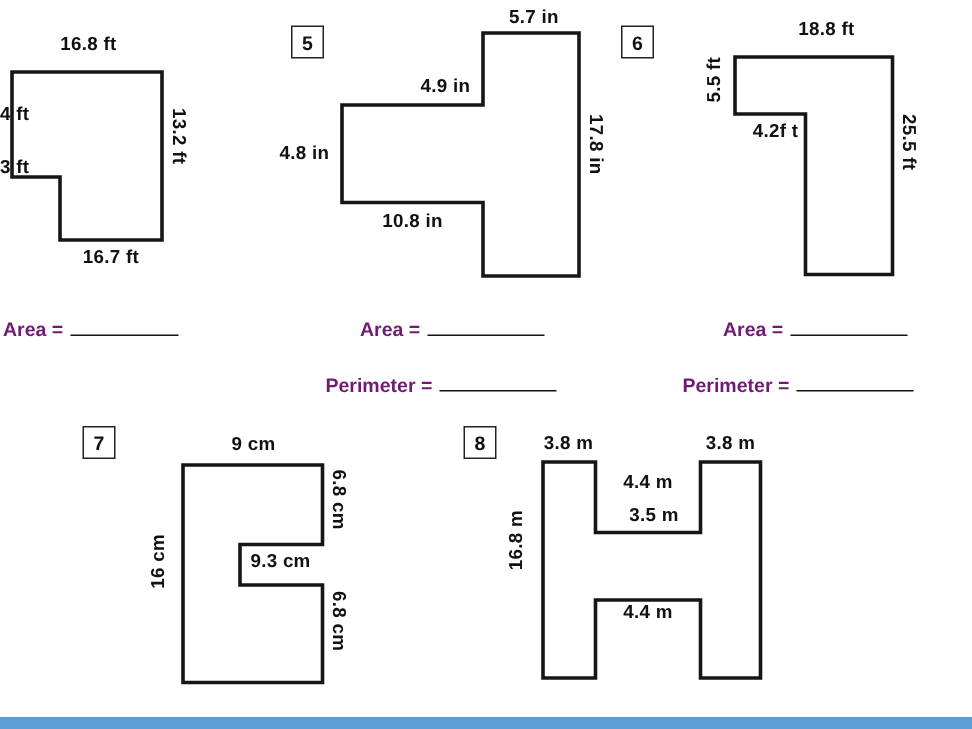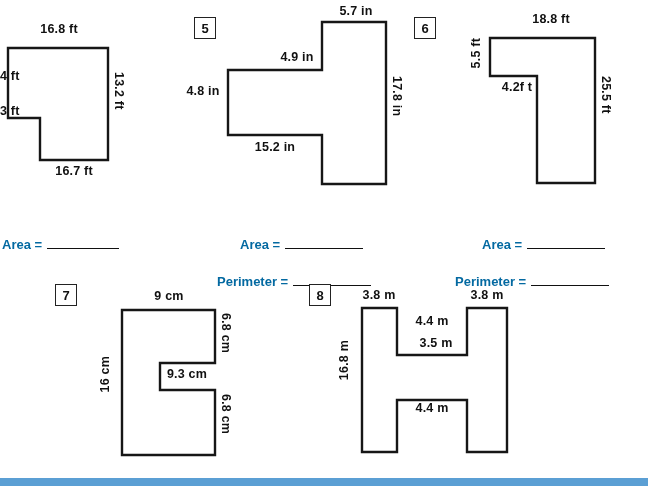--- a/index.html
+++ b/index.html
@@ -20,21 +20,21 @@
   .hc{text-align:center;}
   .vr{writing-mode:vertical-rl;}                       
   .vl{writing-mode:vertical-rl;transform:rotate(180deg);} 
   .numbox{
     position:absolute;width:20px;height:20px;
     border:1.7px solid #222;background:#fff;
     display:flex;align-items:center;justify-content:center;
     font-size:13px;font-weight:700;color:#111;
   }
   .answer{
-    position:absolute;font-size:13px;font-weight:600;color:#0369a1;white-space:nowrap;margin-top:25px;
+    position:absolute;font-size:13px;font-weight:600;color:#701a75;white-space:nowrap;
   }
   .blank{
     display:inline-block;width:78px;height:11px;
     border-bottom:1.4px solid #111;margin-left:5px;
   }
   .edge-strip{
     position:absolute;left:0;top:478px;width:648px;height:8px;
     background:#5b9fd4;
   }
 </style>
@@ -54,22 +54,22 @@
   <div class="answer" style="left:2px;top:212px">
     <span>Area =</span><span class="blank" style="width:72px"></span>
   </div>
 
   <div class="numbox" style="left:194px;top:17px">5</div>
   <svg class="shape" style="left:215px;top:5px" width="190" height="190">
     <polygon points="107,17 171,17 171,179 107,179 107,130 13,130 13,65 107,65"></polygon>
   </svg>
   <div class="dim hc" style="left:326px;top:4px;width:60px">5.7 in</div>
   <div class="dim hc" style="left:268px;top:50px;width:58px">4.9 in</div>
-  <div class="dim hc" style="left:182px;top:84px;width:42px">4.8 in</div>
-  <div class="dim hc" style="left:244px;top:140px;width:62px">15.2 in</div>
+  <div class="dim hc" style="left:182px;top:95px;width:42px">4.8 in</div>
+  <div class="dim hc" style="left:244px;top:140px;width:62px">10.8 in</div>
   <div class="dim vr" style="left:390px;top:76px">17.8 in</div>
   <div class="answer" style="left:240px;top:212px">
     <span>Area =</span><span class="blank"></span>
   </div>
   <div class="answer" style="left:217px;top:249px">
     <span>Perimeter =</span><span class="blank"></span>
   </div>
 
   <div class="numbox" style="left:414px;top:17px">6</div>
   <svg class="shape" style="left:455px;top:25px" width="195" height="170">

